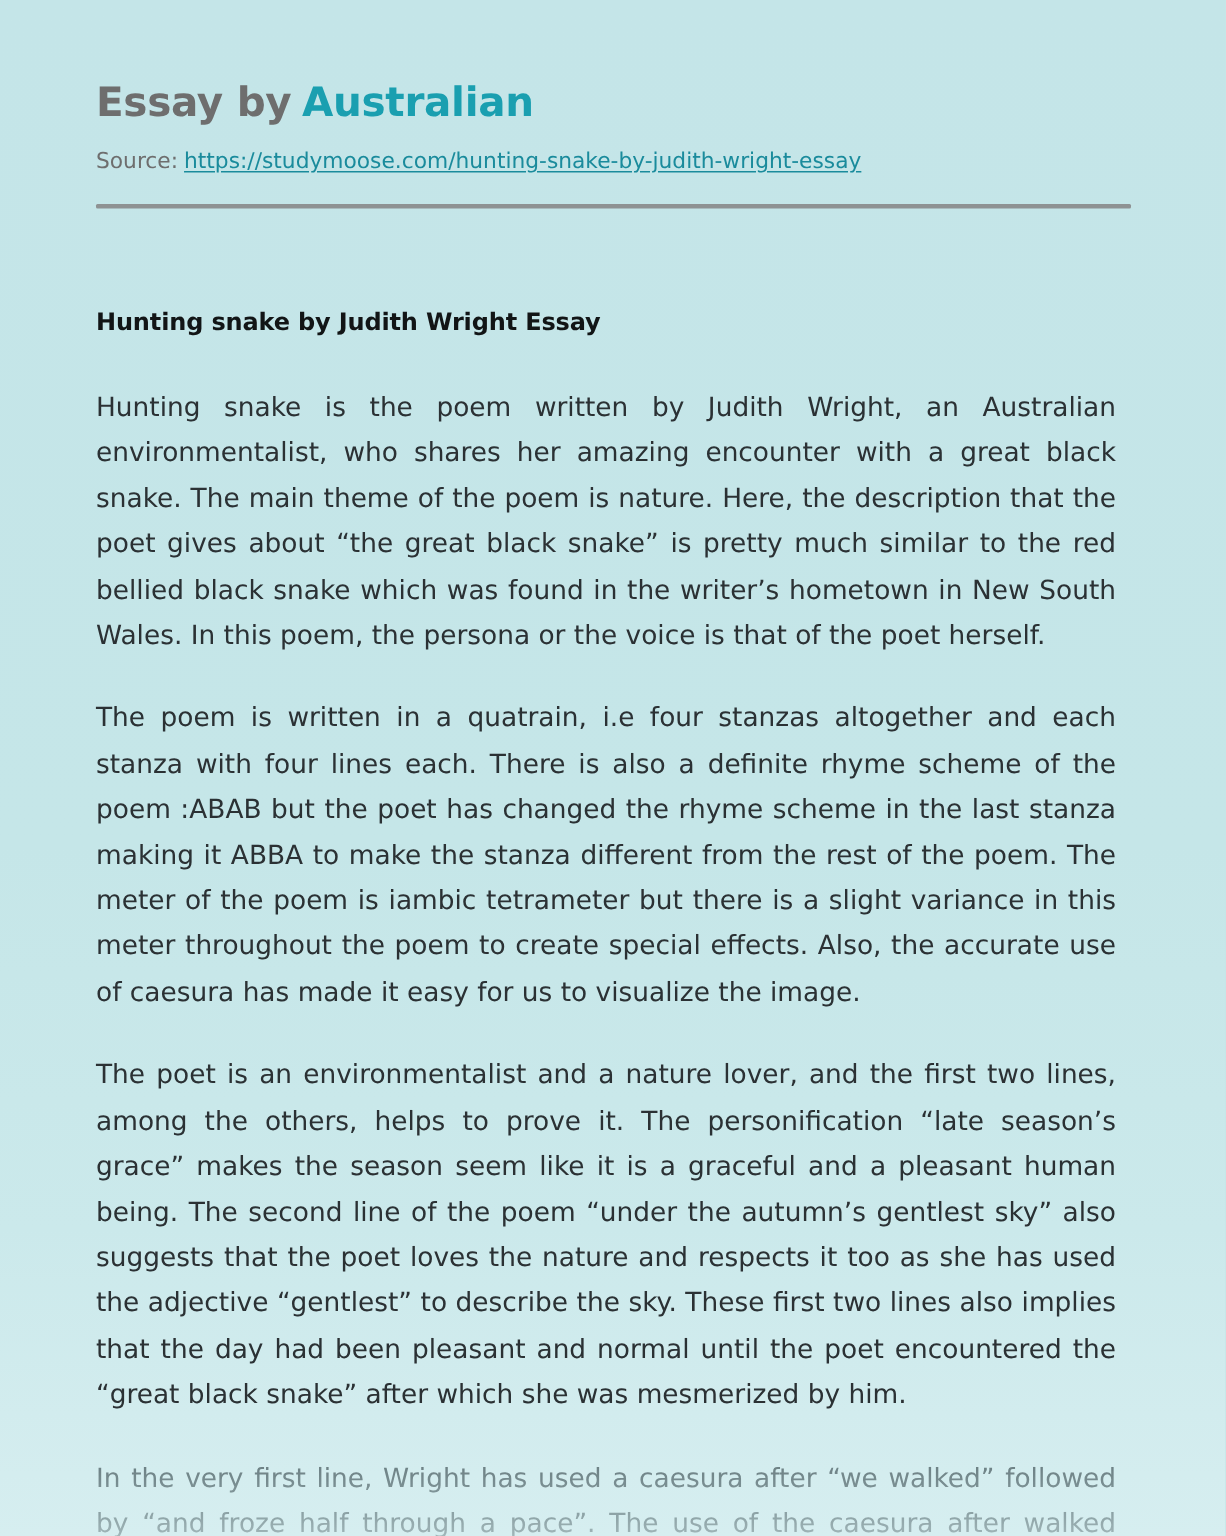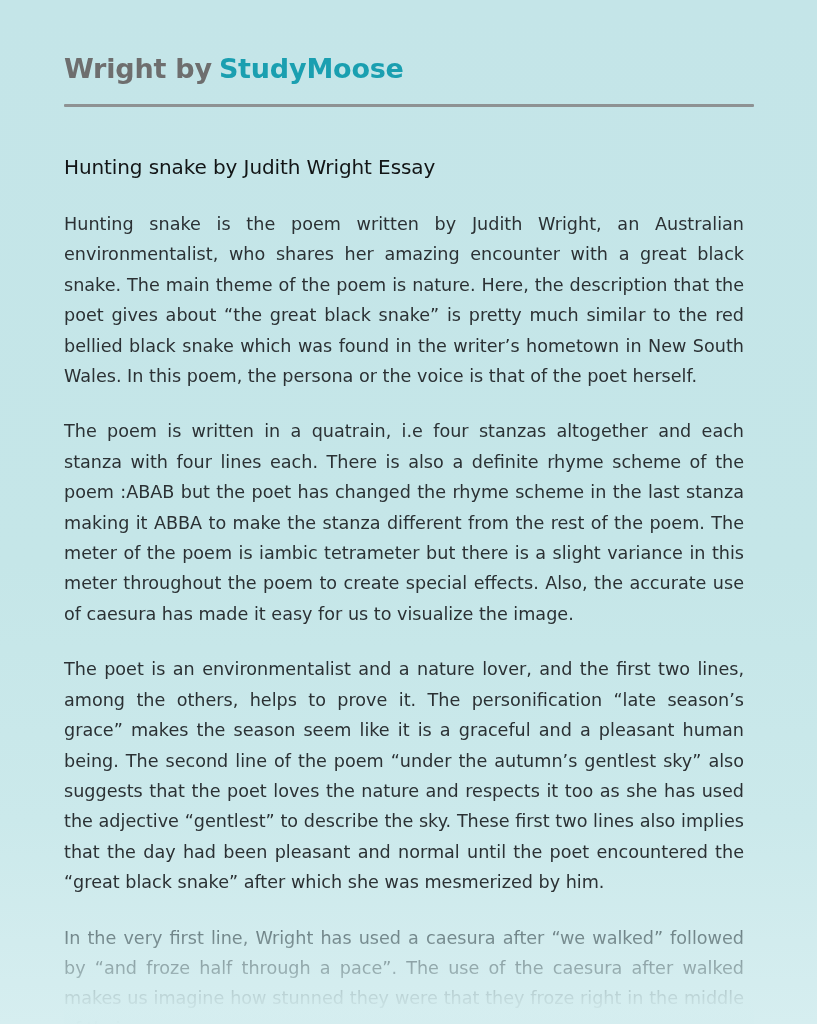--- a/index.html
+++ b/index.html
@@ -73,23 +73,23 @@
   .divider {
     margin-top: 18px;
     width: 690px;
     height: 3px;
     background: #8e9293;
     border-radius: 1px;
   }
 
   
   .article-title {
-    margin-top: 44px;
-    font-size: 20px;
-    font-weight: normal;
+    margin-top: 60px;
+    font-size: 16px;
+    font-weight: bold;
     color: #121516;
     line-height: 32px;
     letter-spacing: -0.1px;
   }
 
   .body-copy {
     margin-top: 26px;
     position: relative;
   }
 
@@ -134,23 +134,26 @@
         rgba(214,238,240,1) 100%);
   }
 </style>
 </head>
 <body>
 
 <div class="page">
   <div class="content">
 
     <div class="brand-line">
-      <span class="brand-prefix">Wright by</span><span class="brand-name">StudyMoose</span>
+      <span class="brand-prefix">Essay by</span><span class="brand-name">Australian</span>
     </div>
 
+    <div class="source-line">
+      <span class="source-label">Source:</span><a class="source-url" href="#">https://studymoose.com/hunting-snake-by-judith-wright-essay</a>
+    </div>
 
     <div class="divider"></div>
 
     <h1 class="article-title">Hunting snake by Judith Wright Essay</h1>
 
     <div class="body-copy">
       <p class="para">Hunting snake is the poem written by Judith Wright, an Australian environmentalist, who shares her amazing encounter with a great black snake. The main theme of the poem is nature. Here, the description that the poet gives about “the great black snake” is pretty much similar to the red bellied black snake which was found in the writer’s hometown in New South Wales. In this poem, the persona or the voice is that of the poet herself.</p>
       <p class="para">The poem is written in a quatrain, i.e four stanzas altogether and each stanza with four lines each. There is also a definite rhyme scheme of the poem :ABAB but the poet has changed the rhyme scheme in the last stanza making it ABBA to make the stanza different from the rest of the poem. The meter of the poem is iambic tetrameter but there is a slight variance in this meter throughout the poem to create special effects. Also, the accurate use of caesura has made it easy for us to visualize the image.</p>
       <p class="para">The poet is an environmentalist and a nature lover, and the first two lines, among the others, helps to prove it. The personification “late season’s grace” makes the season seem like it is a graceful and a pleasant human being. The second line of the poem “under the autumn’s gentlest sky” also suggests that the poet loves the nature and respects it too as she has used the adjective “gentlest” to describe the sky. These first two lines also implies that the day had been pleasant and normal until the poet encountered the “great black snake” after which she was mesmerized by him.</p>
       <p class="para para-faded">In the very first line, Wright has used a caesura after “we walked” followed by “and froze half through a pace”. The use of the caesura after walked makes us imagine how stunned they were that they froze right in the middle of their</p>

